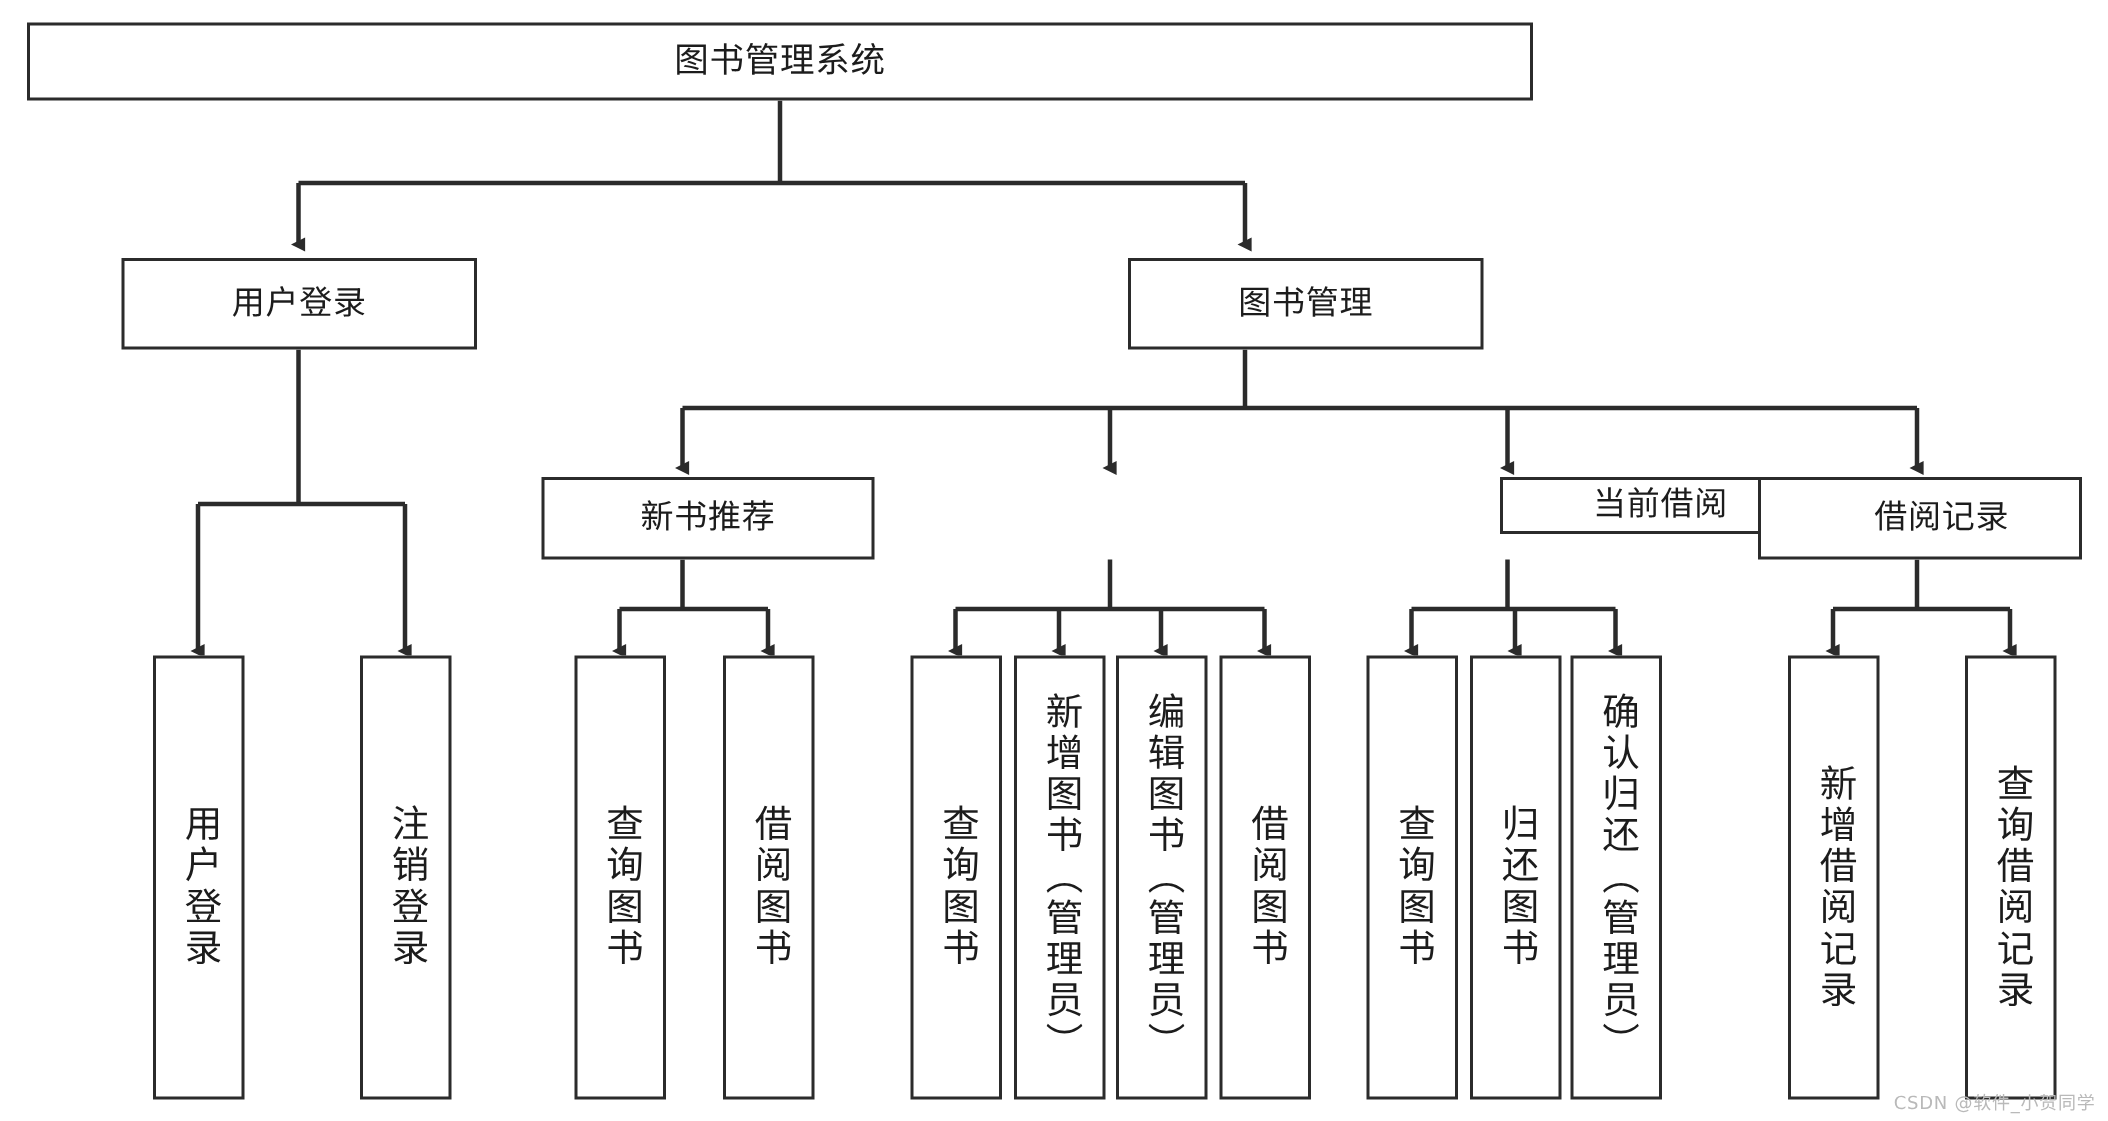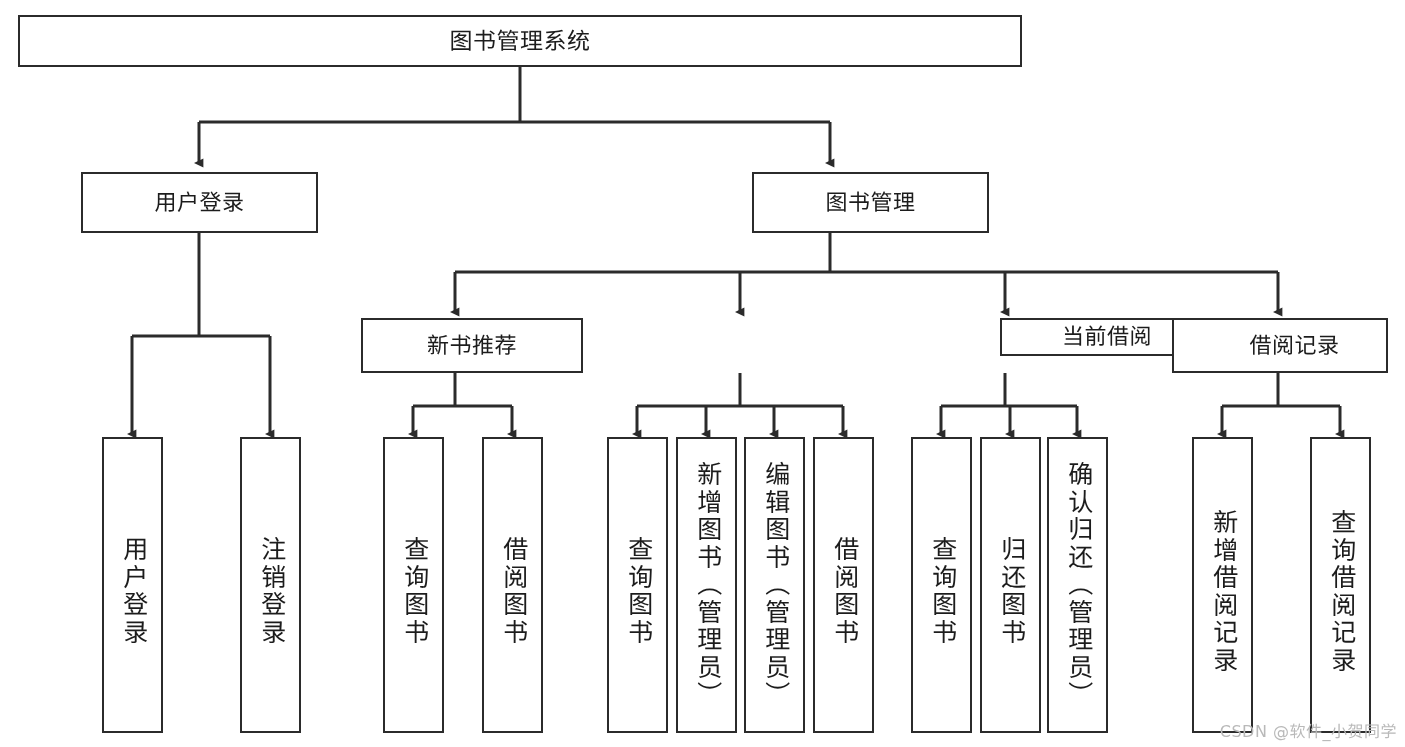--- a/index.html
+++ b/index.html
@@ -69,21 +69,21 @@
   }
   .leaf-inner.top {
     align-items: flex-start;
     padding-top: 10px;
     box-sizing: border-box;
   }
   #watermark {
     position: absolute;
     right: 8px;
     bottom: 5px;
-    font-size: 16px;
+    font-size: 12px;
     color: #b9b9b9;
     letter-spacing: 0.5px;
     white-space: nowrap;
     user-select: none;
   }
 </style>
 </head>
 <body>
 
 <div id="diagram-canvas">

